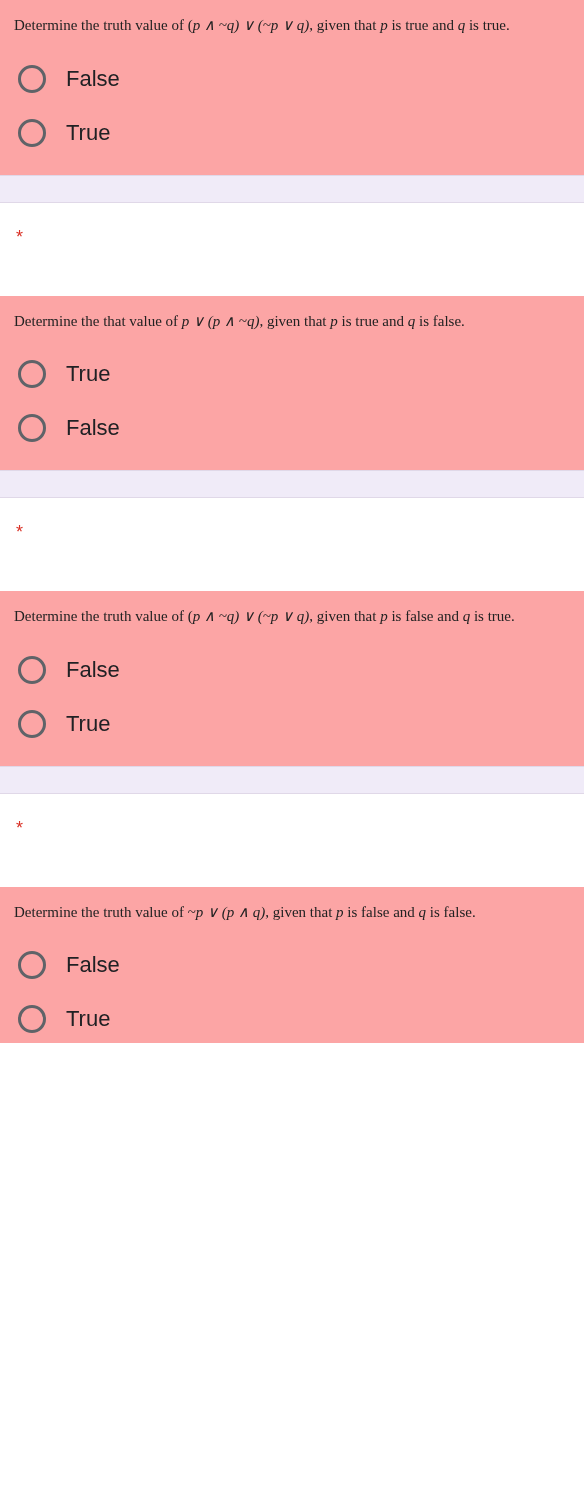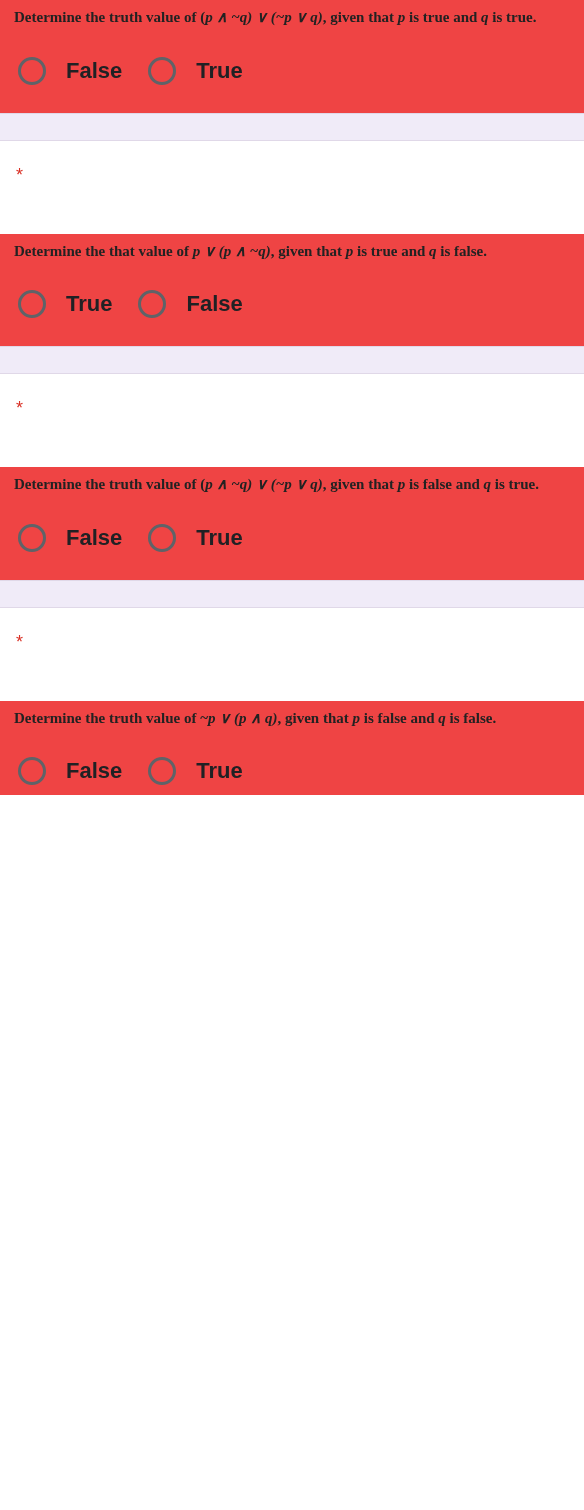--- a/index.html
+++ b/index.html
@@ -6,23 +6,22 @@
       box-sizing: border-box;
       margin: 0;
       padding: 0;
     }
     body {
       font-family: Georgia, 'Times New Roman', serif;
       background: #fff;
       width: 584px;
     }
     .question-card {
-      background: #ef4444;
-      padding: 6px 14px 28px 14px;
-      font-weight: bold;
+      background: #fca5a5;
+      padding: 14px 14px 28px 14px;
     }
     .separator {
       height: 28px;
       background: #f0ebf8;
       border-top: 1px solid #e0d8e8;
       border-bottom: 1px solid #e0d8e8;
     }
     .required-mark {
       color: #d93025;
       font-size: 18px;
@@ -34,20 +33,21 @@
       color: #222;
       line-height: 1.5;
       margin-bottom: 28px;
       font-family: Georgia, 'Times New Roman', serif;
     }
     .question-text .mathvar {
       font-style: italic;
     }
     .options {
       display: flex;
+      flex-direction: column;
       gap: 26px;
       padding-left: 4px;
     }
     .option {
       display: flex;
       align-items: center;
       gap: 20px;
       cursor: pointer;
     }
     .radio-circle {

